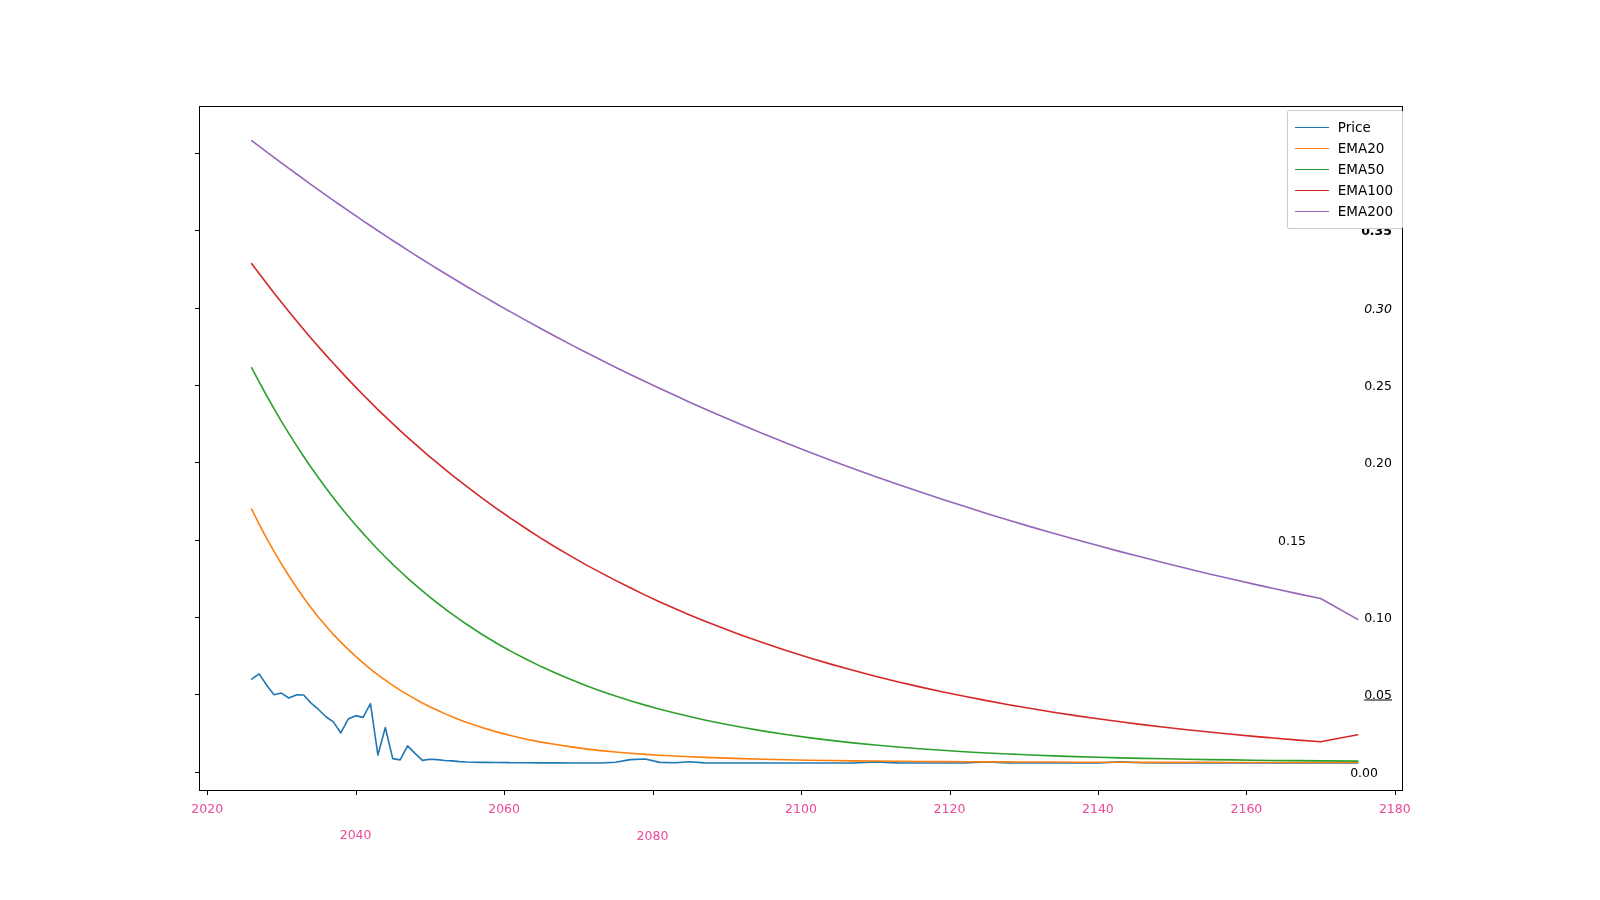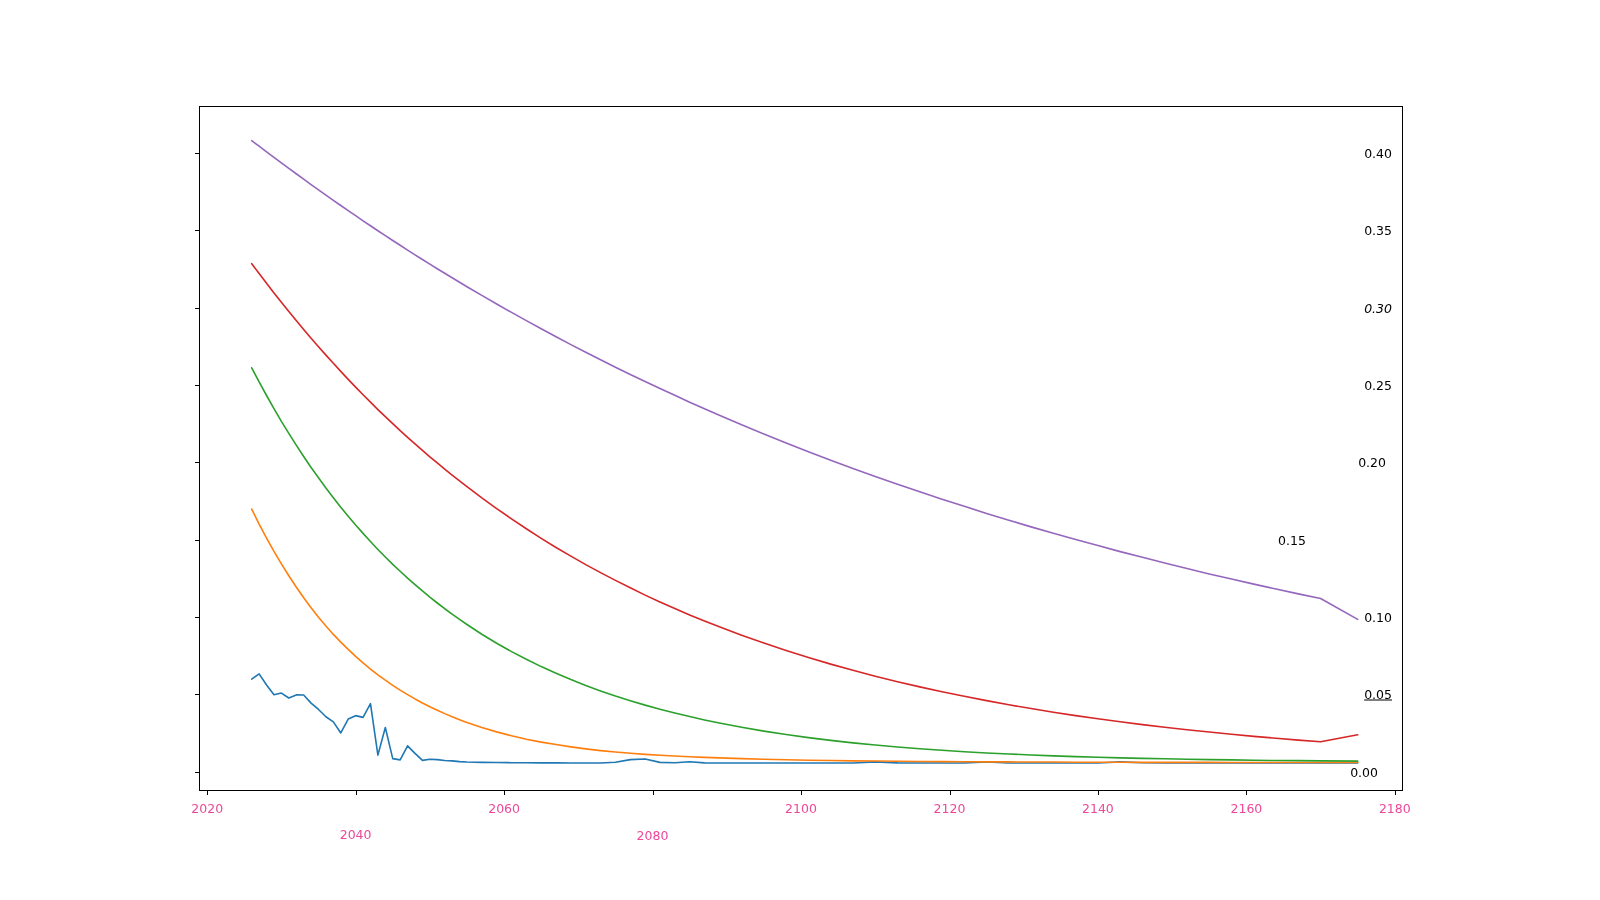--- a/index.html
+++ b/index.html
@@ -127,27 +127,27 @@
     <div id="y-ticks-layer">
         <div class="tick-mark-y" style="left: -4px; top: 665.7px;"></div>
         <div class="tick-label-y" style="top: 665.7px; right: 25px; position: absolute; left: auto; width: 200px; margin-left: -200px;">0.00</div>
         <div class="tick-mark-y" style="left: -4px; top: 588.3px;"></div>
         <div class="tick-label-y" style="top: 588.3px; right: 11px; position: absolute; left: auto; width: 200px; margin-left: -200px; text-decoration: underline;">0.05</div>
         <div class="tick-mark-y" style="left: -4px; top: 510.9px;"></div>
         <div class="tick-label-y" style="top: 510.9px; right: 11px; position: absolute; left: auto; width: 200px; margin-left: -200px;">0.10</div>
         <div class="tick-mark-y" style="left: -4px; top: 433.6px;"></div>
         <div class="tick-label-y" style="top: 433.6px; right: 11px; position: absolute; left: auto; width: 200px; margin-left: -200px; text-align: center;">0.15</div>
         <div class="tick-mark-y" style="left: -4px; top: 356.2px;"></div>
-        <div class="tick-label-y" style="top: 356.2px; right: 17px; position: absolute; left: auto; width: 200px; margin-left: -200px; text-align: right;">0.20</div>
+        <div class="tick-label-y" style="top: 356.2px; right: 11px; position: absolute; left: auto; width: 200px; margin-left: -200px; text-align: right;">0.20</div>
         <div class="tick-mark-y" style="left: -4px; top: 278.8px;"></div>
         <div class="tick-label-y" style="top: 278.8px; right: 11px; position: absolute; left: auto; width: 200px; margin-left: -200px;">0.25</div>
         <div class="tick-mark-y" style="left: -4px; top: 201.5px;"></div>
         <div class="tick-label-y" style="top: 201.5px; right: 11px; position: absolute; left: auto; width: 200px; margin-left: -200px; font-style: italic;">0.30</div>
         <div class="tick-mark-y" style="left: -4px; top: 124.1px;"></div>
-        <div class="tick-label-y" style="top: 124.1px; right: 11px; position: absolute; left: auto; width: 200px; margin-left: -200px;">0.35</div>
+        <div class="tick-label-y" style="top: 124.1px; right: 11px; position: absolute; left: auto; width: 200px; margin-left: -200px; font-weight: bold;">0.35</div>
         <div class="tick-mark-y" style="left: -4px; top: 46.7px;"></div>
         <div class="tick-label-y" style="top: 46.7px; right: 11px; position: absolute; left: auto; width: 200px; margin-left: -200px;">0.40</div>
       </div>
     <div id="x-ticks-layer">
         <div class="tick-mark-x" style="left: 8.2px; top: 685px;"></div>
         <div class="tick-label-x" style="left: 8.2px; top: 695px;">2020</div>
         <div class="tick-mark-x" style="left: 156.6px; top: 685px;"></div>
         <div class="tick-label-x" style="left: 156.6px; top: 721px;">2040</div>
         <div class="tick-mark-x" style="left: 305.1px; top: 685px;"></div>
         <div class="tick-label-x" style="left: 305.1px; top: 695px;">2060</div>
@@ -158,16 +158,38 @@
         <div class="tick-mark-x" style="left: 750.5px; top: 685px;"></div>
         <div class="tick-label-x" style="left: 750.5px; top: 695px;">2120</div>
         <div class="tick-mark-x" style="left: 898.9px; top: 685px;"></div>
         <div class="tick-label-x" style="left: 898.9px; top: 695px;">2140</div>
         <div class="tick-mark-x" style="left: 1047.4px; top: 685px;"></div>
         <div class="tick-label-x" style="left: 1047.4px; top: 695px;">2160</div>
         <div class="tick-mark-x" style="left: 1195.8px; top: 685px;"></div>
         <div class="tick-label-x" style="left: 1195.8px; top: 695px;">2180</div>
       </div>
 
+    <div id="legend">
+        <div class="legend-row">
+          <span class="legend-swatch" style="border-top-color: rgb(31, 119, 180);"></span>
+          <span class="legend-text">Price</span>
+        </div>
+        <div class="legend-row">
+          <span class="legend-swatch" style="border-top-color: rgb(255, 127, 14);"></span>
+          <span class="legend-text">EMA20</span>
+        </div>
+        <div class="legend-row">
+          <span class="legend-swatch" style="border-top-color: rgb(44, 160, 44);"></span>
+          <span class="legend-text">EMA50</span>
+        </div>
+        <div class="legend-row">
+          <span class="legend-swatch" style="border-top-color: rgb(214, 39, 40);"></span>
+          <span class="legend-text">EMA100</span>
+        </div>
+        <div class="legend-row">
+          <span class="legend-swatch" style="border-top-color: rgb(148, 103, 189);"></span>
+          <span class="legend-text">EMA200</span>
+        </div>
+      </div>
 
   </div>
 
 </div>
 
 </body></html>

